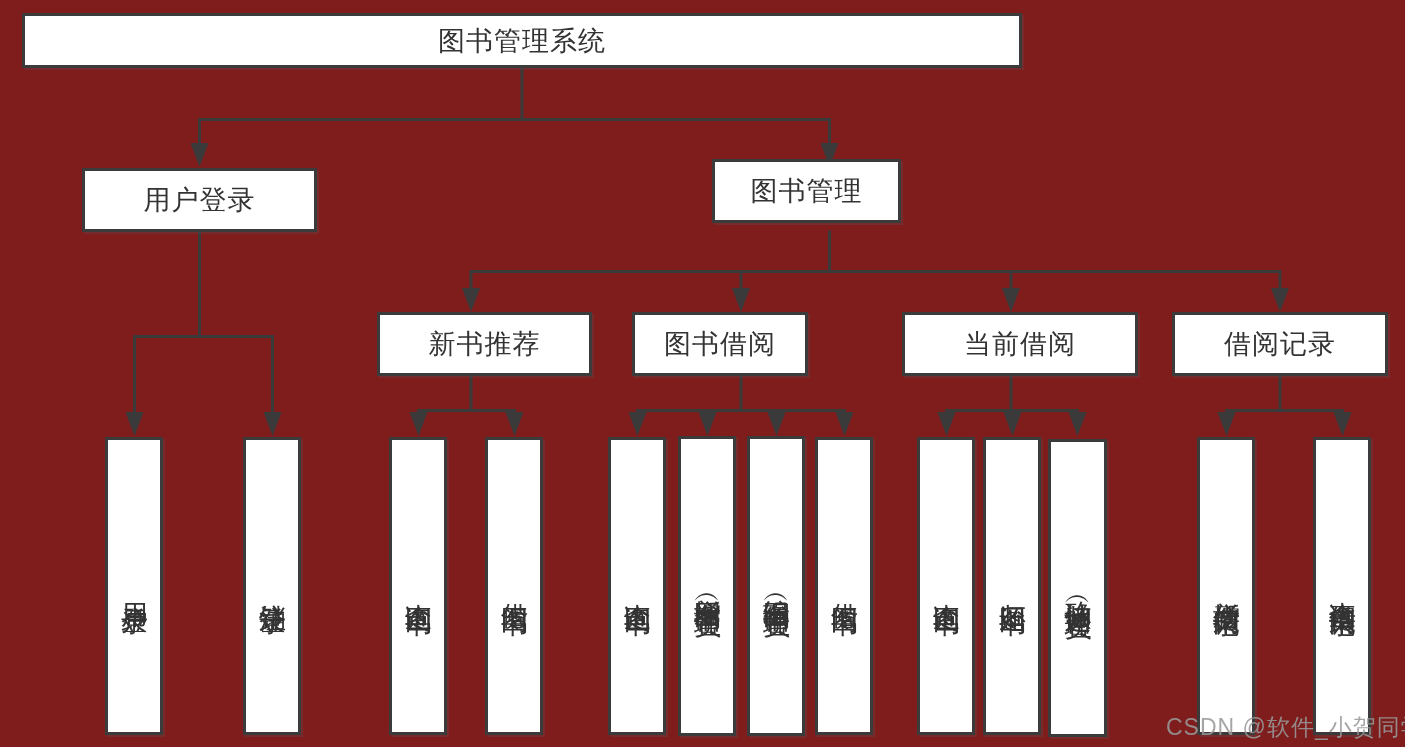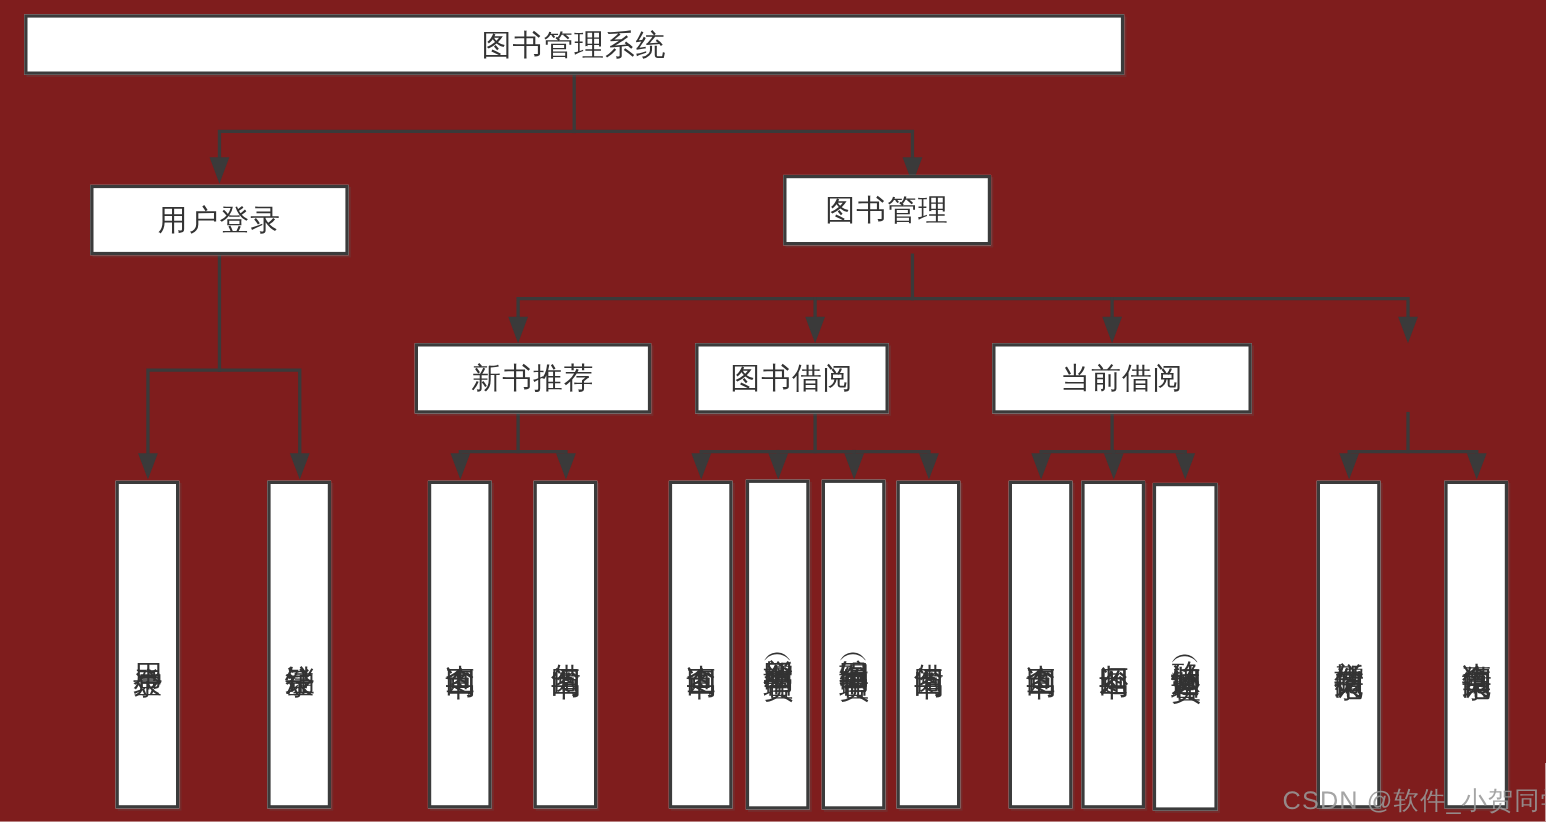--- a/index.html
+++ b/index.html
@@ -118,20 +118,23 @@
 
   <div class="node hbox" style="left:363px; top:312px; width:215px; height:64px;margin-left:14px;">
     <span>新书推荐</span>
   </div>
   <div class="node hbox" style="left:632px; top:312px; width:176px; height:64px;">
     <span>图书借阅</span>
   </div>
   <div class="node hbox" style="left:902px; top:312px; width:236px; height:64px;">
     <span>当前借阅</span>
   </div>
+  <div class="node hbox" style="left:1172px; top:312px; width:216px; height:64px;">
+    <span>借阅记录</span>
+  </div>
 
   <div class="node vbox" style="left:105px; top:437px; width:58px; height:298px;">
     <span class="vtext">用户登录</span>
   </div>
   <div class="node vbox" style="left:243px; top:437px; width:58px; height:298px;">
     <span class="vtext">注销登录</span>
   </div>
 
   <div class="node vbox" style="left:389px; top:437px; width:58px; height:298px;">
     <span class="vtext">查询图书</span>

